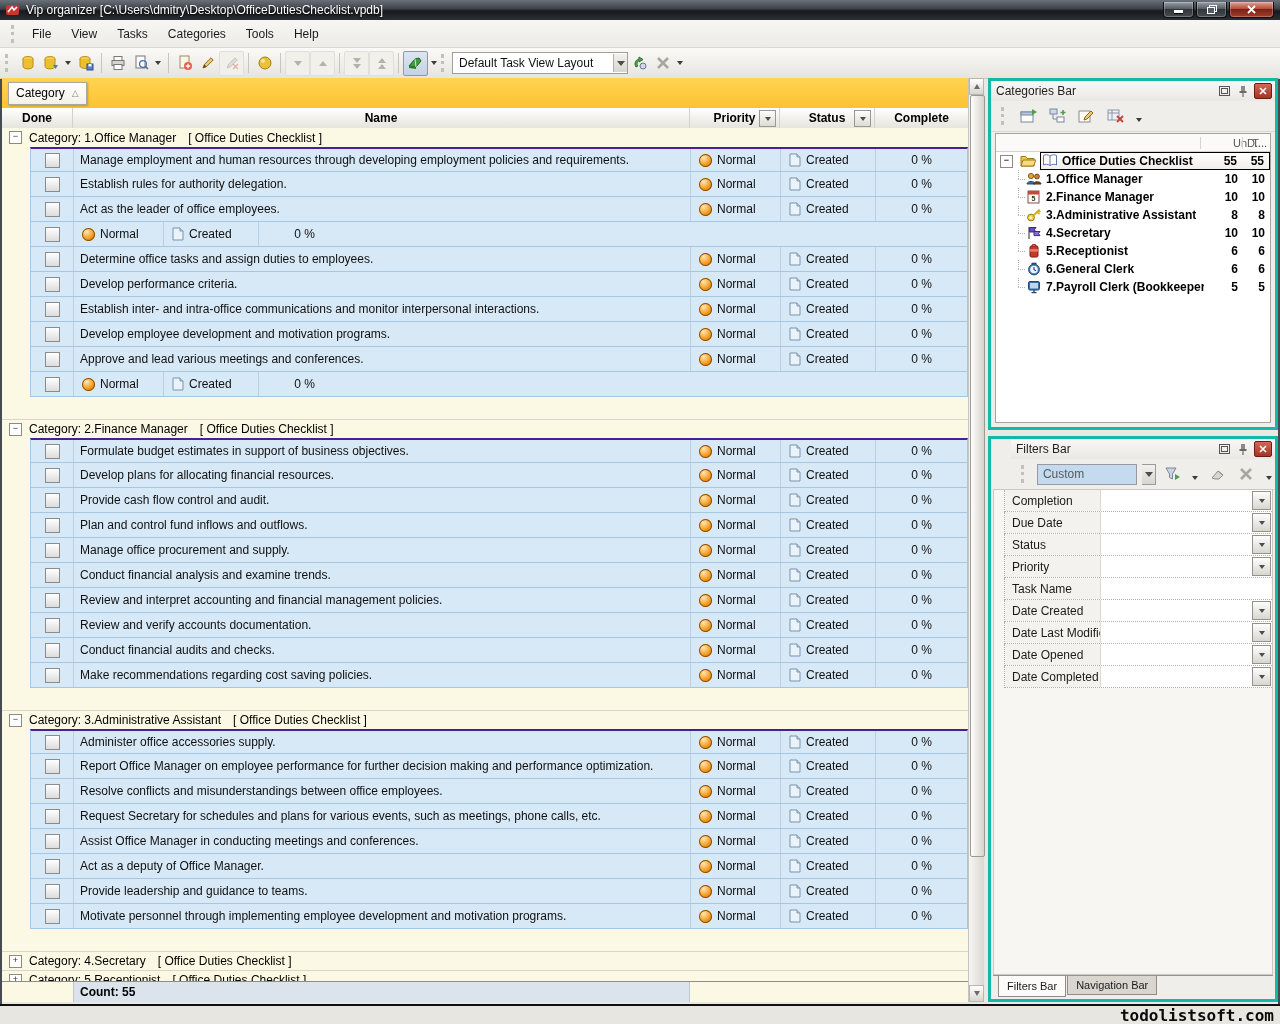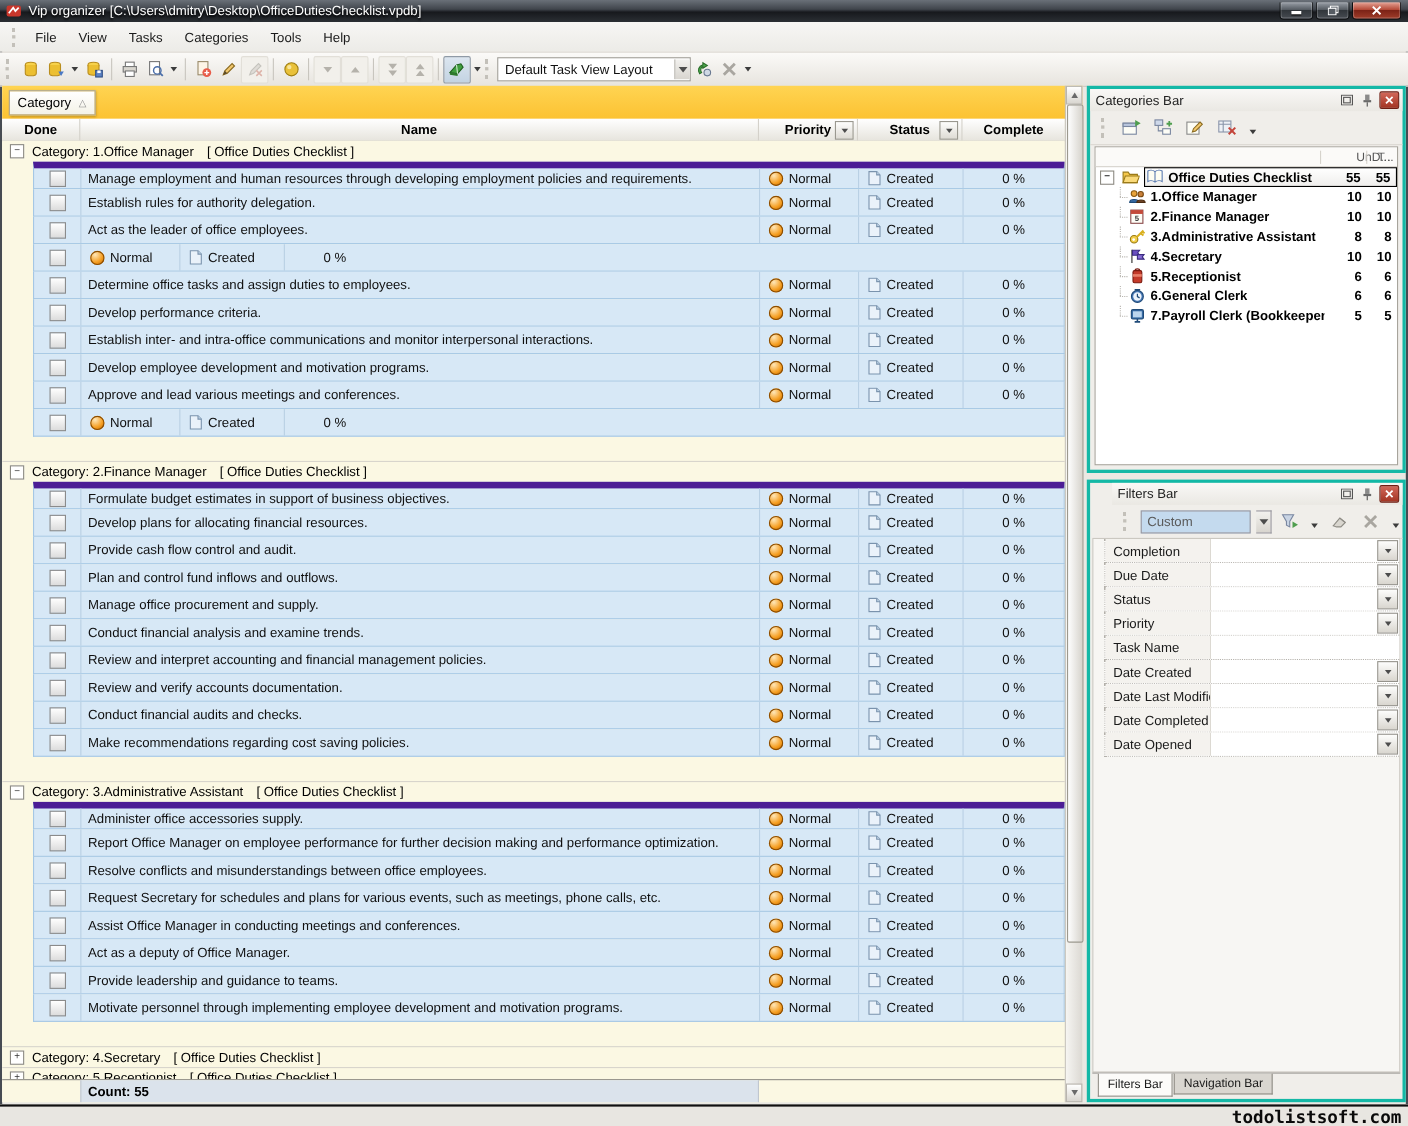--- a/index.html
+++ b/index.html
@@ -65,21 +65,21 @@
   .tbody{position:absolute;top:50px;left:0;width:966px;height:854px;overflow:hidden;background:#fbf8e3;}
   .group-row{height:19px;display:flex;align-items:center;padding-left:7px;font-size:12px;color:#000;
              border-top:1px solid #d8d5cc;box-sizing:border-box;background:#fbf8e3;}
   .group-row:first-child{border-top:none;}
   .expander{width:11px;height:11px;border:1px solid #8c8a82;background:#fff;font-size:9px;
             line-height:9px;text-align:center;color:#333;margin-right:7px;flex:0 0 auto;}
   .group-suffix{margin-left:12px;}
   .task-row{height:25px;margin-left:28px;width:938px;box-sizing:border-box;background:#d7e8f6;
             border-bottom:1px solid #a5c7e4;border-left:1px solid #a5c7e4;border-right:1px solid #a5c7e4;
             display:flex;align-items:stretch;font-size:12px;color:#101010;}
-  .task-row.first{border-top:6px solid #4c1d95;}
+  .task-row.first{border-top:2px solid #4c1d95;}
   .cell{display:flex;align-items:center;border-right:1px solid #b9d0e4;box-sizing:border-box;}
   .cell-done{width:43px;justify-content:center;}
   .checkbox{width:13px;height:13px;border:1px solid #8b8b8b;background:linear-gradient(#ffffff,#dcdcdc);}
   .cell-name{width:617px;padding-left:6px;overflow:hidden;white-space:nowrap;}
   .cell-priority{width:90px;gap:5px;padding-left:8px;}
   .sphere{width:13px;height:13px;border-radius:50%;flex:0 0 auto;
           background:radial-gradient(circle at 35% 28%,#ffe7b8,#f59d1f 55%,#a85700 100%);
           box-shadow:inset 0 0 0 1px #8a4c00;}
   .cell-status{width:95px;gap:5px;padding-left:8px;}
   .cell-complete{width:91px;justify-content:center;border-right:none;}
@@ -1222,28 +1222,28 @@
                 </span>
               </div>
               <div class="fg-row">
                 <span class="fg-label">Date Last Modified</span>
                 <span class="fg-value"></span>
                 <span class="fg-dd">
                   <span class="tri-down"></span>
                 </span>
               </div>
               <div class="fg-row">
-                <span class="fg-label">Date Completed</span>
+                <span class="fg-label">Date Opened</span>
                 <span class="fg-value"></span>
                 <span class="fg-dd">
                   <span class="tri-down"></span>
                 </span>
               </div>
               <div class="fg-row">
-                <span class="fg-label">Date Opened</span>
+                <span class="fg-label">Date Completed</span>
                 <span class="fg-value"></span>
                 <span class="fg-dd">
                   <span class="tri-down"></span>
                 </span>
               </div>
             </div>
         </div>
         <div class="flt-tabs" id="dock-tabs">
             <div class="tab active">Filters Bar</div>
             <div class="tab">Navigation Bar</div>

